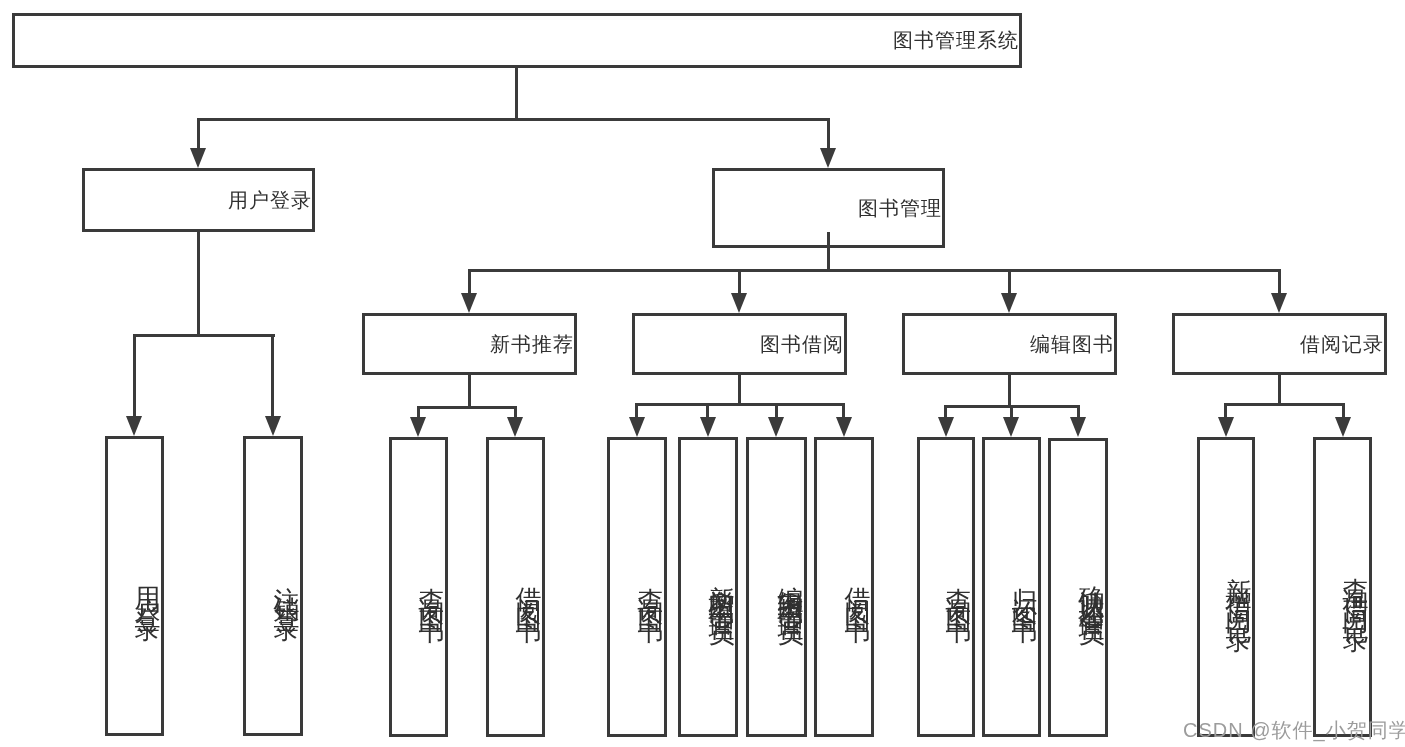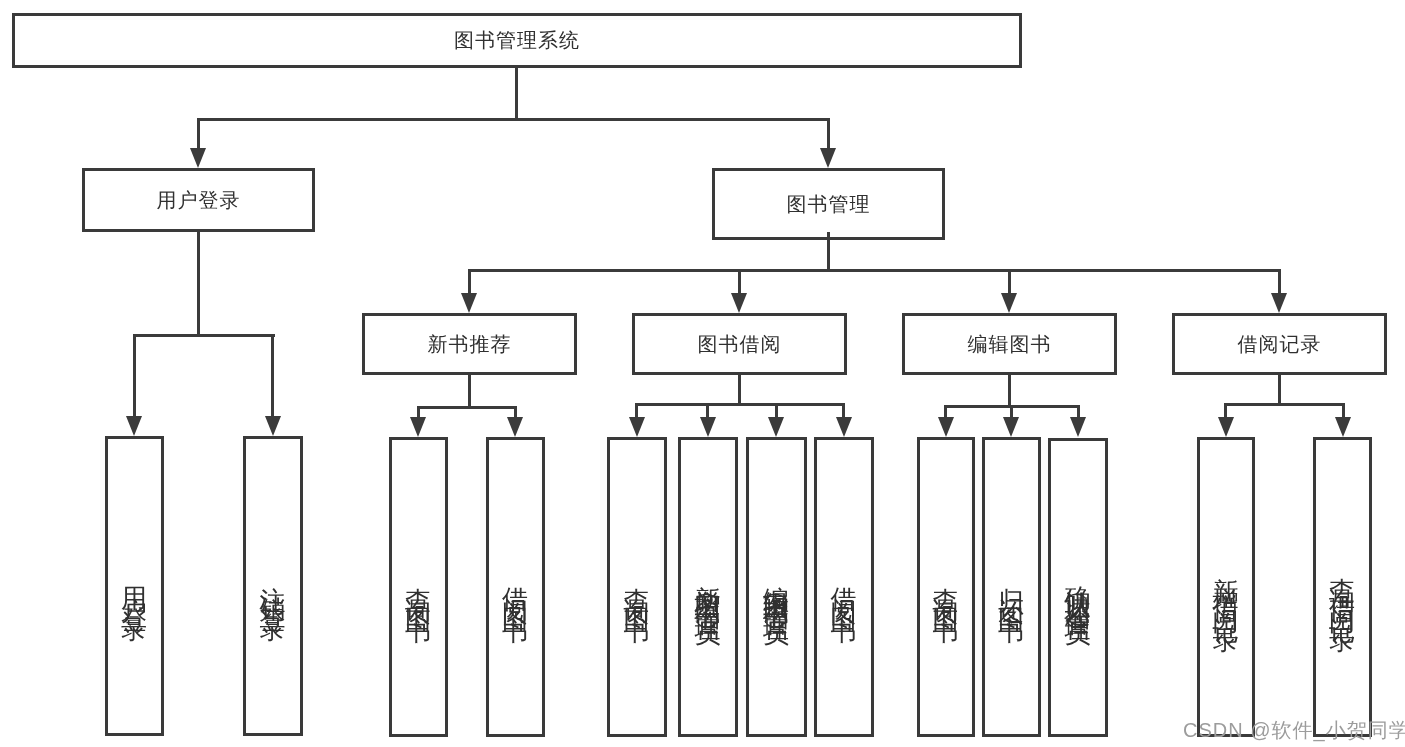--- a/index.html
+++ b/index.html
@@ -1,19 +1,19 @@
 <!DOCTYPE html>
 <html><head>
 <meta charset="utf-8">
 <style>
   html,body{margin:0;padding:0;background:#ffffff;}
   body{font-family:"Liberation Sans","DejaVu Sans",sans-serif;}
   #stage{position:relative;width:1405px;height:747px;background:#ffffff;overflow:hidden;}
   .node{position:absolute;box-sizing:border-box;border:3px solid #3a3a3a;background:#ffffff;
-        display:flex;align-items:center;justify-content:center;color:#303030;}
+        display:flex;align-items:center;justify-content:flex-end;color:#303030;}
   .node.h .lbl{font-size:20px;letter-spacing:1px;white-space:nowrap;}
   .node.v .lbl{writing-mode:vertical-rl;text-orientation:mixed;font-size:26px;letter-spacing:10px;line-height:1;}
   .node.v.tight .lbl{letter-spacing:5px;}
   .ln{position:absolute;background:#3b3b3b;}
   .arrow{position:absolute;width:0;height:0;border-style:solid;border-color:transparent;
          border-width:20px 8px 0 8px;border-top-color:#3b3b3b;}
   .watermark{position:absolute;left:1183px;top:717px;color:#9c9c9c;font-size:20px;
              letter-spacing:1px;white-space:nowrap;}
 </style>
 </head>
@@ -28,21 +28,21 @@
   <div class="ln" style="left:515px;top:68px;width:3px;height:52px"></div>
   <div class="ln" style="left:197px;top:118px;width:633px;height:3px"></div>
   <div class="ln" style="left:197px;top:118px;width:3px;height:32px"></div>
   <div class="ln" style="left:827px;top:118px;width:3px;height:32px"></div>
   <div class="arrow" style="left:190px;top:148px"></div>
   <div class="arrow" style="left:820px;top:148px"></div>
 
   <div class="node h" style="left:82px;top:168px;width:233px;height:64px">
     <span class="lbl">用户登录</span>
   </div>
-  <div class="node h" style="left:712px;top:168px;width:233px;height:72px">
+  <div class="node h" style="left:712px;top:168px;width:233px;height:80px">
     <span class="lbl">图书管理</span>
   </div>
 
   <div class="ln" style="left:827px;top:232px;width:3px;height:40px"></div>
   <div class="ln" style="left:468px;top:269px;width:813px;height:3px"></div>
   <div class="ln" style="left:468px;top:269px;width:3px;height:26px"></div>
   <div class="ln" style="left:738px;top:269px;width:3px;height:26px"></div>
   <div class="ln" style="left:1008px;top:269px;width:3px;height:26px"></div>
   <div class="ln" style="left:1278px;top:269px;width:3px;height:26px"></div>
   <div class="arrow" style="left:461px;top:293px"></div>

